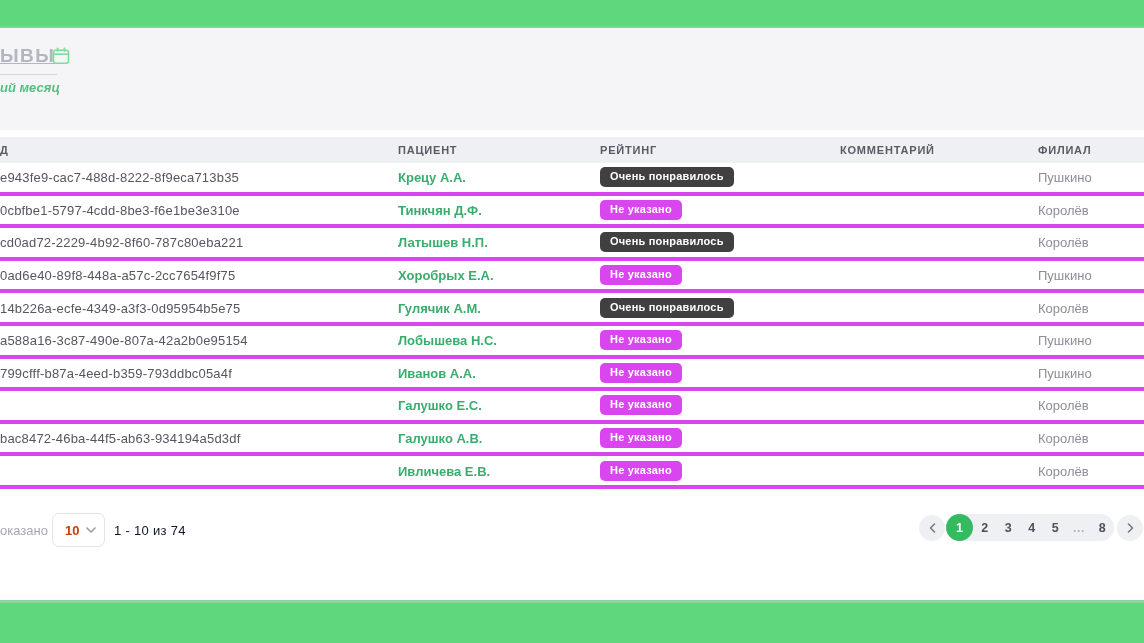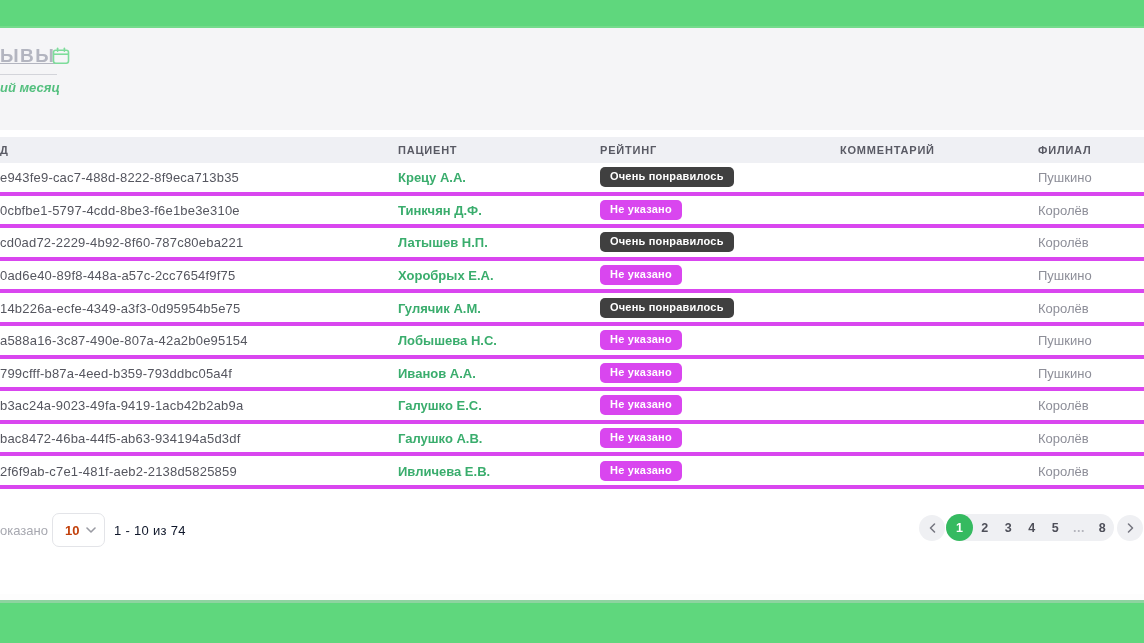--- a/index.html
+++ b/index.html
@@ -121,35 +121,33 @@
         <span class="cell c-branch">Пушкино</span>
       </div>
       <div class="trow">
         <span class="cell c-id">799cfff-b87a-4eed-b359-793ddbc05a4f</span>
         <a class="cell c-patient">Иванов А.А.</a>
         <span class="cell c-rating"><span class="badge badge-gray">Не указано</span></span>
         <span class="cell c-comment"></span>
         <span class="cell c-branch">Пушкино</span>
       </div>
       <div class="trow">
-        <span class="cell c-id">b3ac24a-9023-49fa-9419-1acb42b2ab9a</span>
         <a class="cell c-patient">Галушко Е.С.</a>
         <span class="cell c-rating"><span class="badge badge-gray">Не указано</span></span>
         <span class="cell c-comment"></span>
         <span class="cell c-branch">Королёв</span>
       </div>
       <div class="trow">
         <span class="cell c-id">bac8472-46ba-44f5-ab63-934194a5d3df</span>
         <a class="cell c-patient">Галушко А.В.</a>
         <span class="cell c-rating"><span class="badge badge-gray">Не указано</span></span>
         <span class="cell c-comment"></span>
         <span class="cell c-branch">Королёв</span>
       </div>
       <div class="trow">
-        <span class="cell c-id">2f6f9ab-c7e1-481f-aeb2-2138d5825859</span>
         <a class="cell c-patient">Ивличева Е.В.</a>
         <span class="cell c-rating"><span class="badge badge-gray">Не указано</span></span>
         <span class="cell c-comment"></span>
         <span class="cell c-branch">Королёв</span>
       </div>
     </div>
 </div>
 
 <div class="shown-label">оказано</div>
 <div class="size-select">

